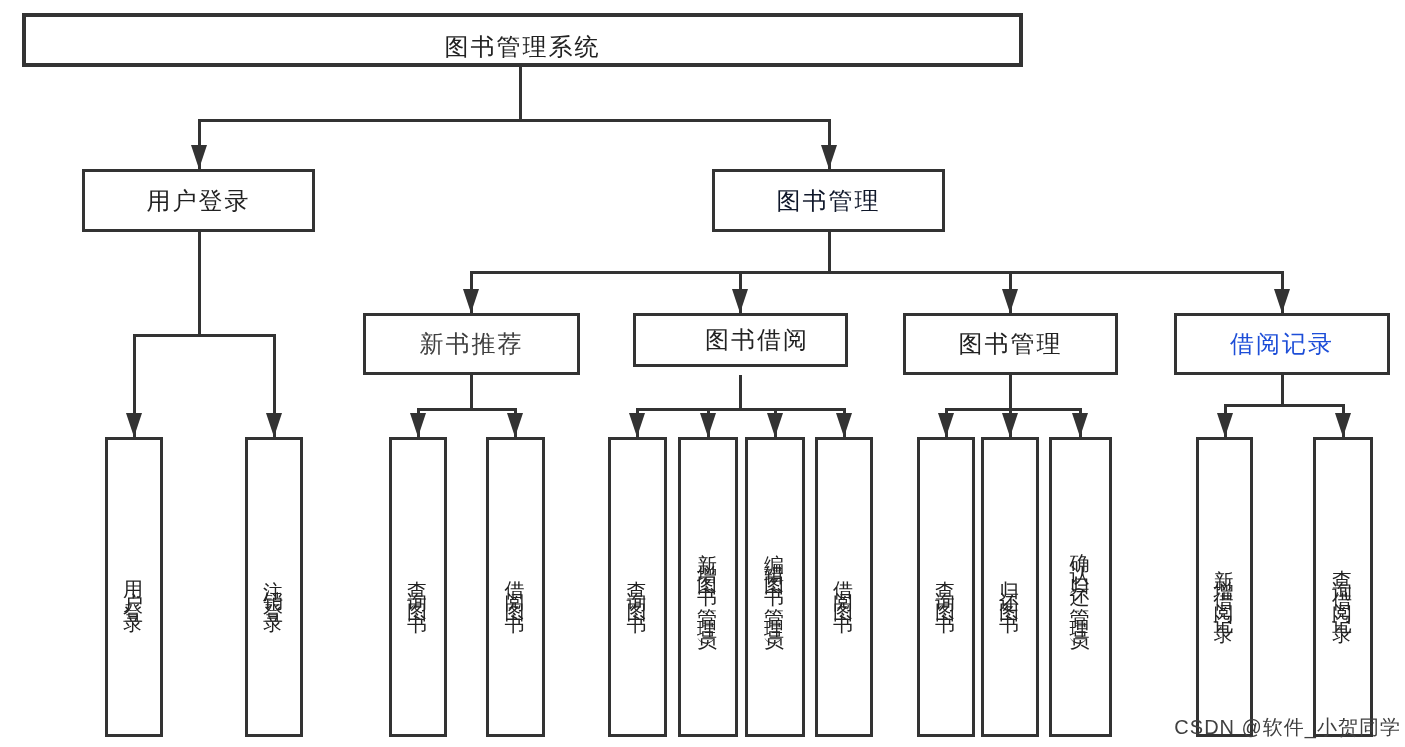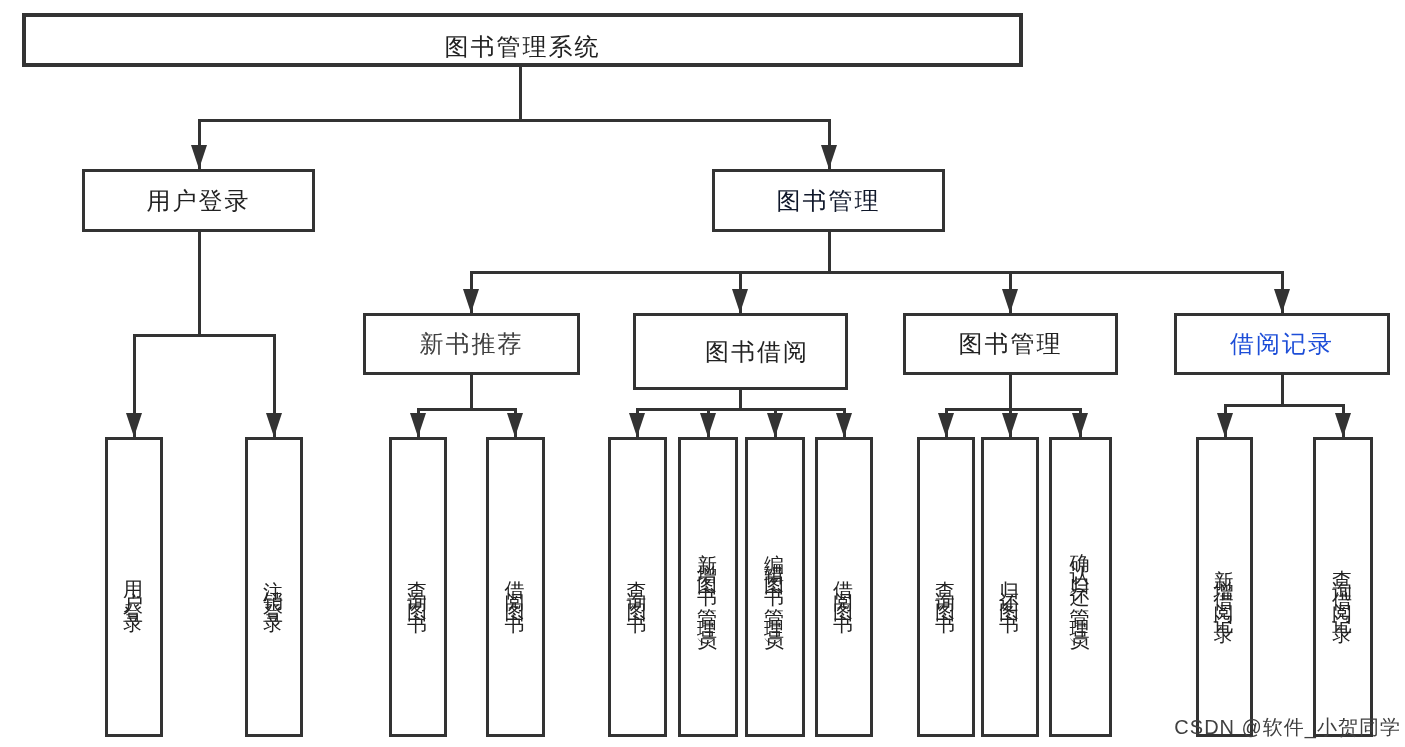--- a/index.html
+++ b/index.html
@@ -116,21 +116,21 @@
       </div>
       <div class="node" style="left: 82px; top: 169px; width: 233px; height: 63px; border-color: rgb(51, 51, 51); color: rgb(34, 34, 34);">
         <span class="lbl">用户登录</span>
       </div>
       <div class="node" style="left: 712px; top: 169px; width: 233px; height: 63px; border-color: rgb(51, 51, 51); color: #0f172a;">
         <span class="lbl">图书管理</span>
       </div>
       <div class="node" style="left: 363px; top: 313px; width: 217px; height: 62px; border-color: rgb(51, 51, 51); color: #404040;">
         <span class="lbl">新书推荐</span>
       </div>
-      <div class="node" style="left: 633px; top: 313px; width: 215px; height: 77px; border-color: rgb(51, 51, 51); color: rgb(34, 34, 34); padding-left: 33px;">
+      <div class="node" style="left: 633px; top: 313px; width: 215px; height: 54px; border-color: rgb(51, 51, 51); color: rgb(34, 34, 34); padding-left: 33px;">
         <span class="lbl">图书借阅</span>
       </div>
       <div class="node" style="left: 903px; top: 313px; width: 215px; height: 62px; border-color: rgb(51, 51, 51); color: rgb(34, 34, 34);">
         <span class="lbl">图书管理</span>
       </div>
       <div class="node" style="left: 1174px; top: 313px; width: 216px; height: 62px; border-color: rgb(51, 51, 51); color: #1d4ed8;">
         <span class="lbl">借阅记录</span>
       </div>
       <div class="node vertical" style="left: 105px; top: 437px; width: 58px; height: 300px; border-color: rgb(51, 51, 51); color: rgb(34, 34, 34);">
         <span class="lbl">用户登录</span>

